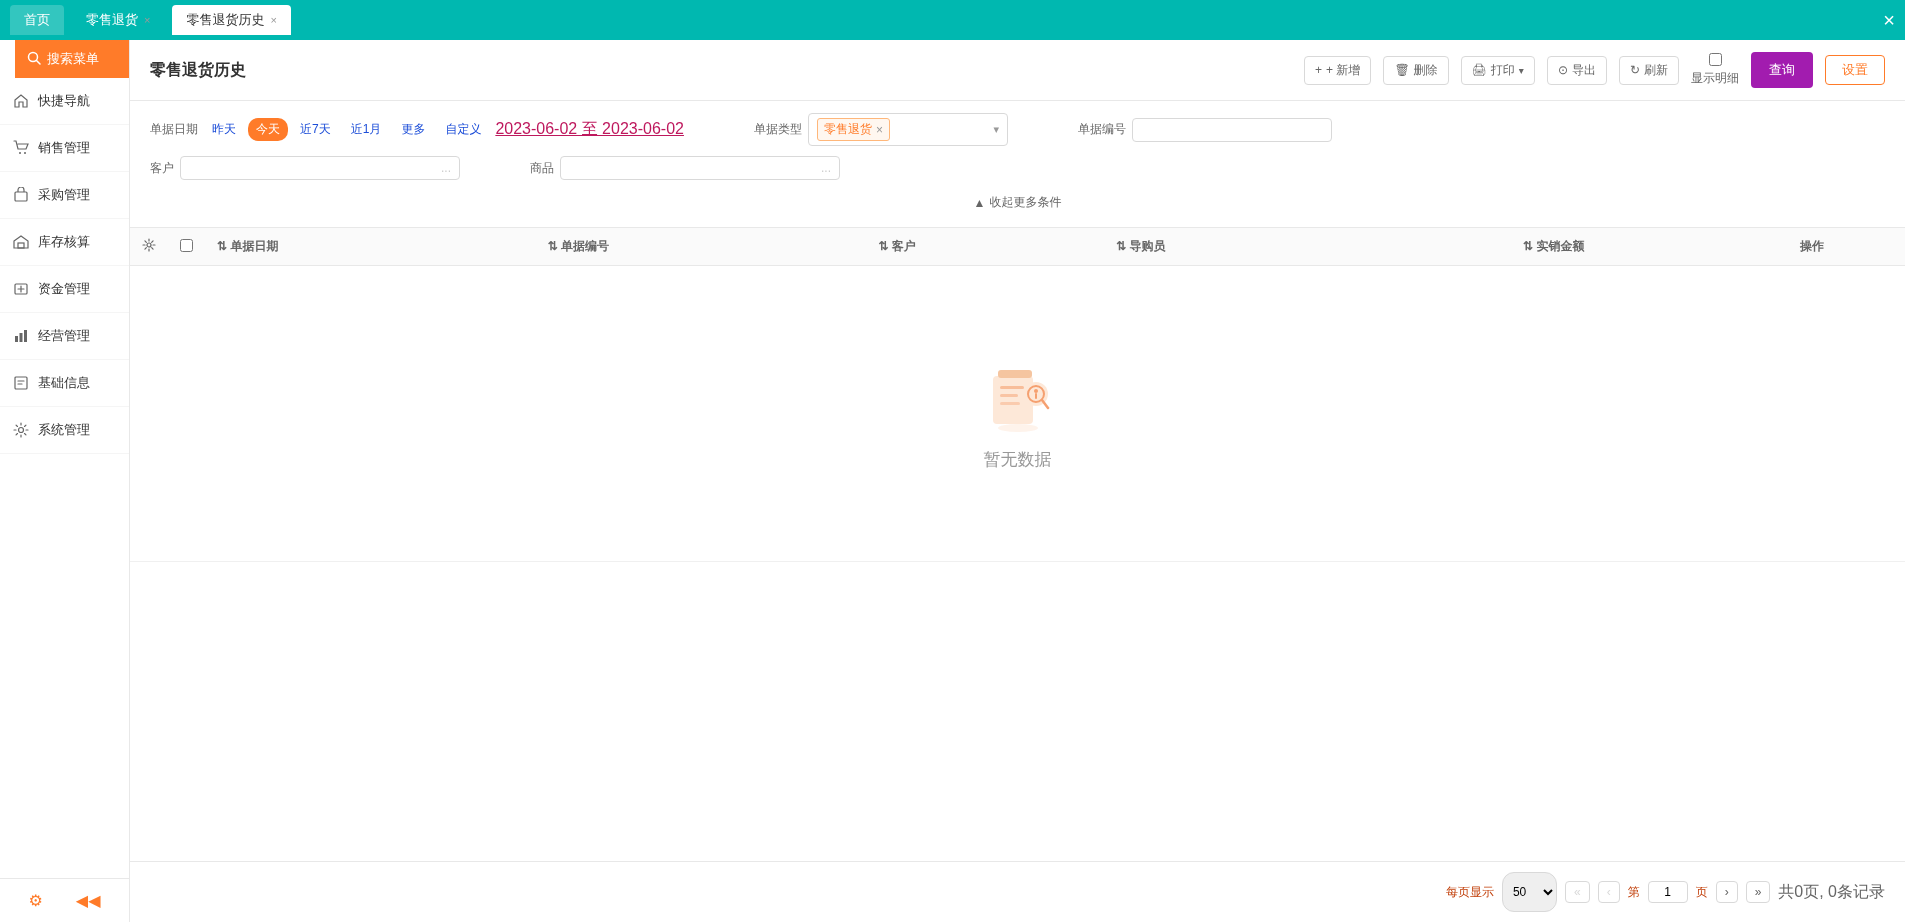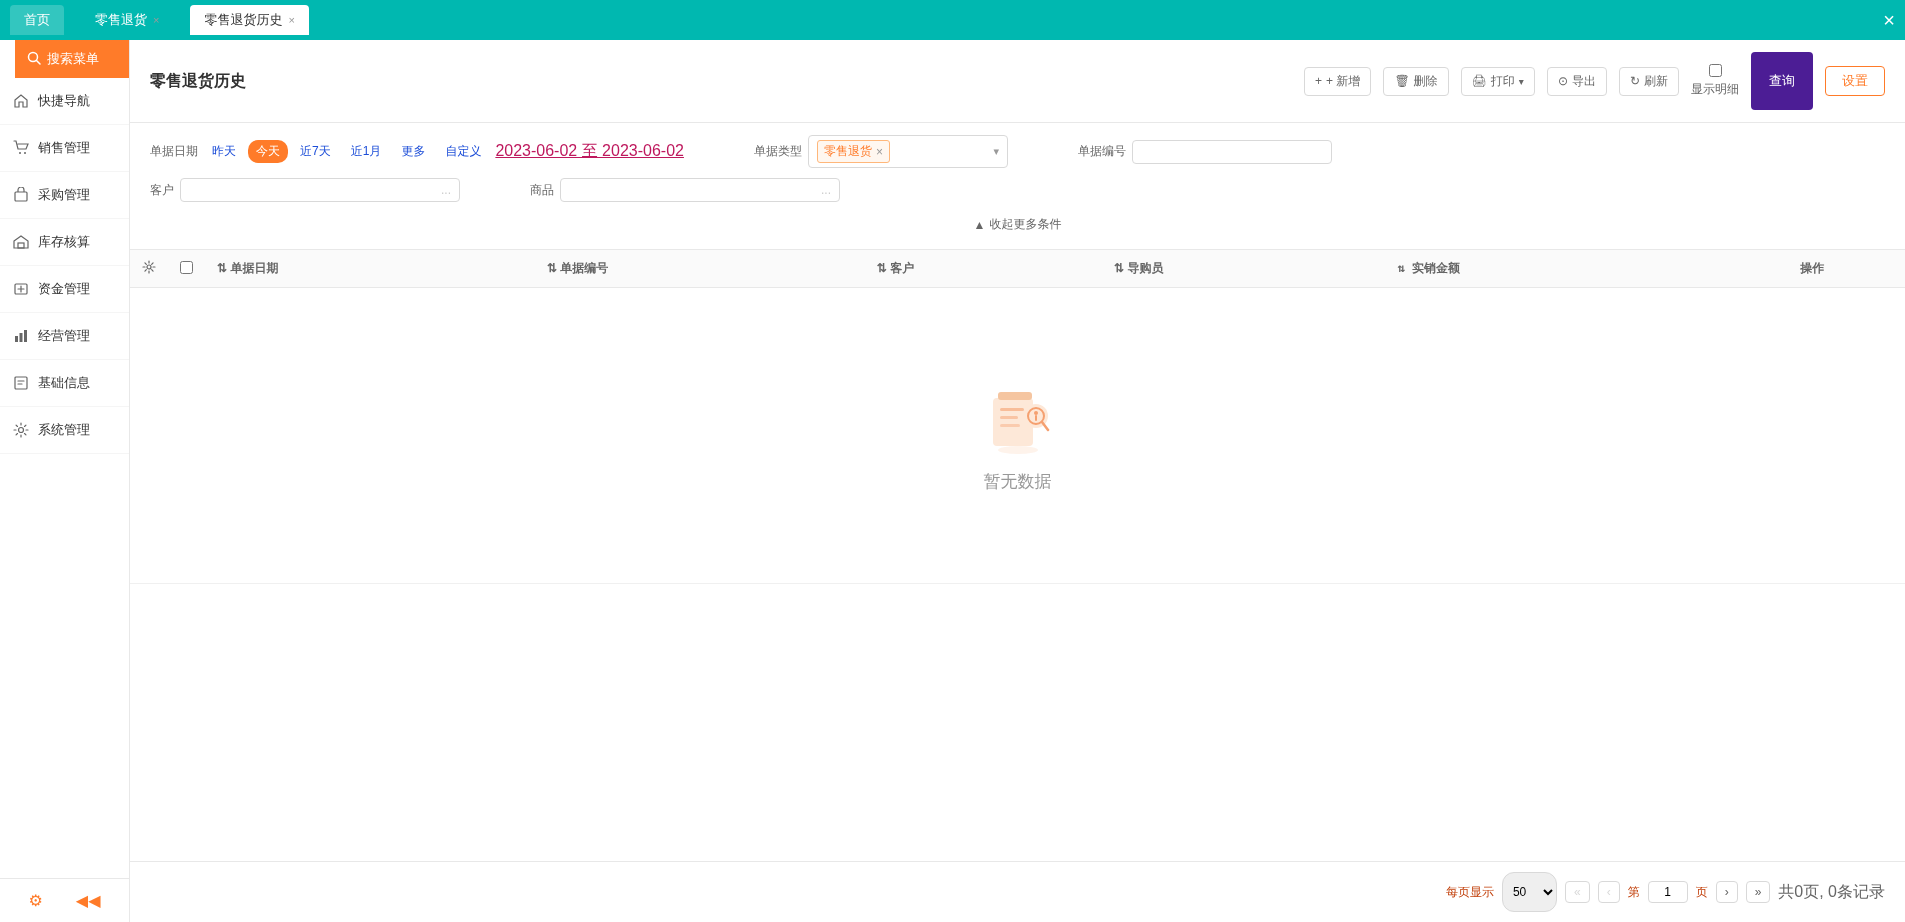--- a/index.html
+++ b/index.html
@@ -1,20 +1,20 @@
 <!DOCTYPE html>
 <html><head>
   <meta charset="utf-8">
   <style>
     * { margin: 0; padding: 0; box-sizing: border-box; }
     body { font-family: 'Microsoft YaHei', Arial, sans-serif; font-size: 13px; color: #333; background: #f0f2f5; display: flex; flex-direction: column; height: 922px; overflow: hidden; }
 
     
     .top-bar { background: #00b8b0; display: flex; align-items: center; height: 40px; padding: 0 10px; flex-shrink: 0; }
-    .top-bar-tabs { display: flex; align-items: center; flex: 1; gap: 17px; }
+    .top-bar-tabs { display: flex; align-items: center; flex: 1; gap: 8px; }
     .top-tab { display: flex; align-items: center; gap: 6px; padding: 6px 14px; border-radius: 4px 4px 0 0; cursor: pointer; font-size: 13px; color: #fff; background: transparent; }
     .top-tab.active { background: #fff; color: #333; }
     .top-tab .close-icon { font-size: 11px; color: #999; cursor: pointer; }
     .top-tab.home { background: rgba(255,255,255,0.2); }
     .top-bar-right { display: flex; align-items: center; gap: 8px; color: #fff; font-size: 18px; cursor: pointer; }
     .top-bar-right .close-btn { font-size: 20px; }
 
     
     .main-layout { display: flex; flex: 1; overflow: hidden; }
 
@@ -27,21 +27,21 @@
     .sidebar-item .label { color: #333; font-size: 13px; }
     .sidebar-bottom { margin-top: auto; display: flex; align-items: center; justify-content: space-around; padding: 12px; border-top: 1px solid #e8e8e8; }
     .sidebar-bottom .icon-btn { cursor: pointer; color: #666; font-size: 16px; }
 
     
     .content { flex: 1; display: flex; flex-direction: column; overflow: hidden; background: #f0f2f5; }
     .page-header { background: #fff; padding: 12px 20px; display: flex; align-items: center; justify-content: space-between; border-bottom: 1px solid #e8e8e8; flex-shrink: 0; }
     .page-title { font-size: 16px; font-weight: bold; color: #333; }
     .header-actions { display: flex; align-items: center; gap: 12px; }
     .action-btn { display: flex; align-items: center; gap: 4px; padding: 5px 10px; border: 1px solid #d9d9d9; border-radius: 4px; background: #fff; cursor: pointer; color: #666; font-size: 12px; }
-    .btn-query { background: #4c1d95; color: #fff; border: none; padding: 20px 18px; border-radius: 4px; cursor: pointer; font-size: 13px; }
+    .btn-query { background: #a21caf; color: #fff; border: none; padding: 9px 18px; border-radius: 4px; cursor: pointer; font-size: 13px; }
     .btn-set { background: #fff; color: #ff7b29; border: 1px solid #ff7b29; padding: 5px 16px; border-radius: 4px; cursor: pointer; font-size: 13px; }
     .checkbox-display { display: flex; align-items: center; gap: 4px; color: #666; font-size: 12px; cursor: pointer; flex-direction: column; }
 
     
     .filter-area { background: #fff; padding: 12px 20px; border-bottom: 1px solid #e8e8e8; flex-shrink: 0; }
     .filter-row { display: flex; align-items: center; gap: 0; margin-bottom: 10px; flex-wrap: wrap; }
     .filter-item { display: flex; align-items: center; gap: 6px; margin-right: 30px; }
     .filter-label { color: #666; font-size: 12px; white-space: nowrap; }
     .date-filter { display: flex; align-items: center; gap: 4px; }
     .date-btn { padding: 3px 8px; border-radius: 3px; cursor: pointer; font-size: 12px; color: #1d4ed8; }
@@ -303,21 +303,21 @@
             </th>
             <th class="sortable">
               <span>⇅ 单据编号</span>
             </th>
             <th class="sortable">
               <span>⇅ 客户</span>
             </th>
             <th class="sortable">
               <span>⇅ 导购员</span>
             </th>
-            <th class="sortable" style="text-align:left;font-family:Liberation Mono, monospace;">
+            <th class="sortable" style="text-align:center;">
               <span>⇅ 实销金额</span>
             </th>
             <th style="text-align:center;">
               <span>操作</span>
             </th>
           </tr>
         </thead>
         <tbody>
           <tr>
             <td colspan="8">

